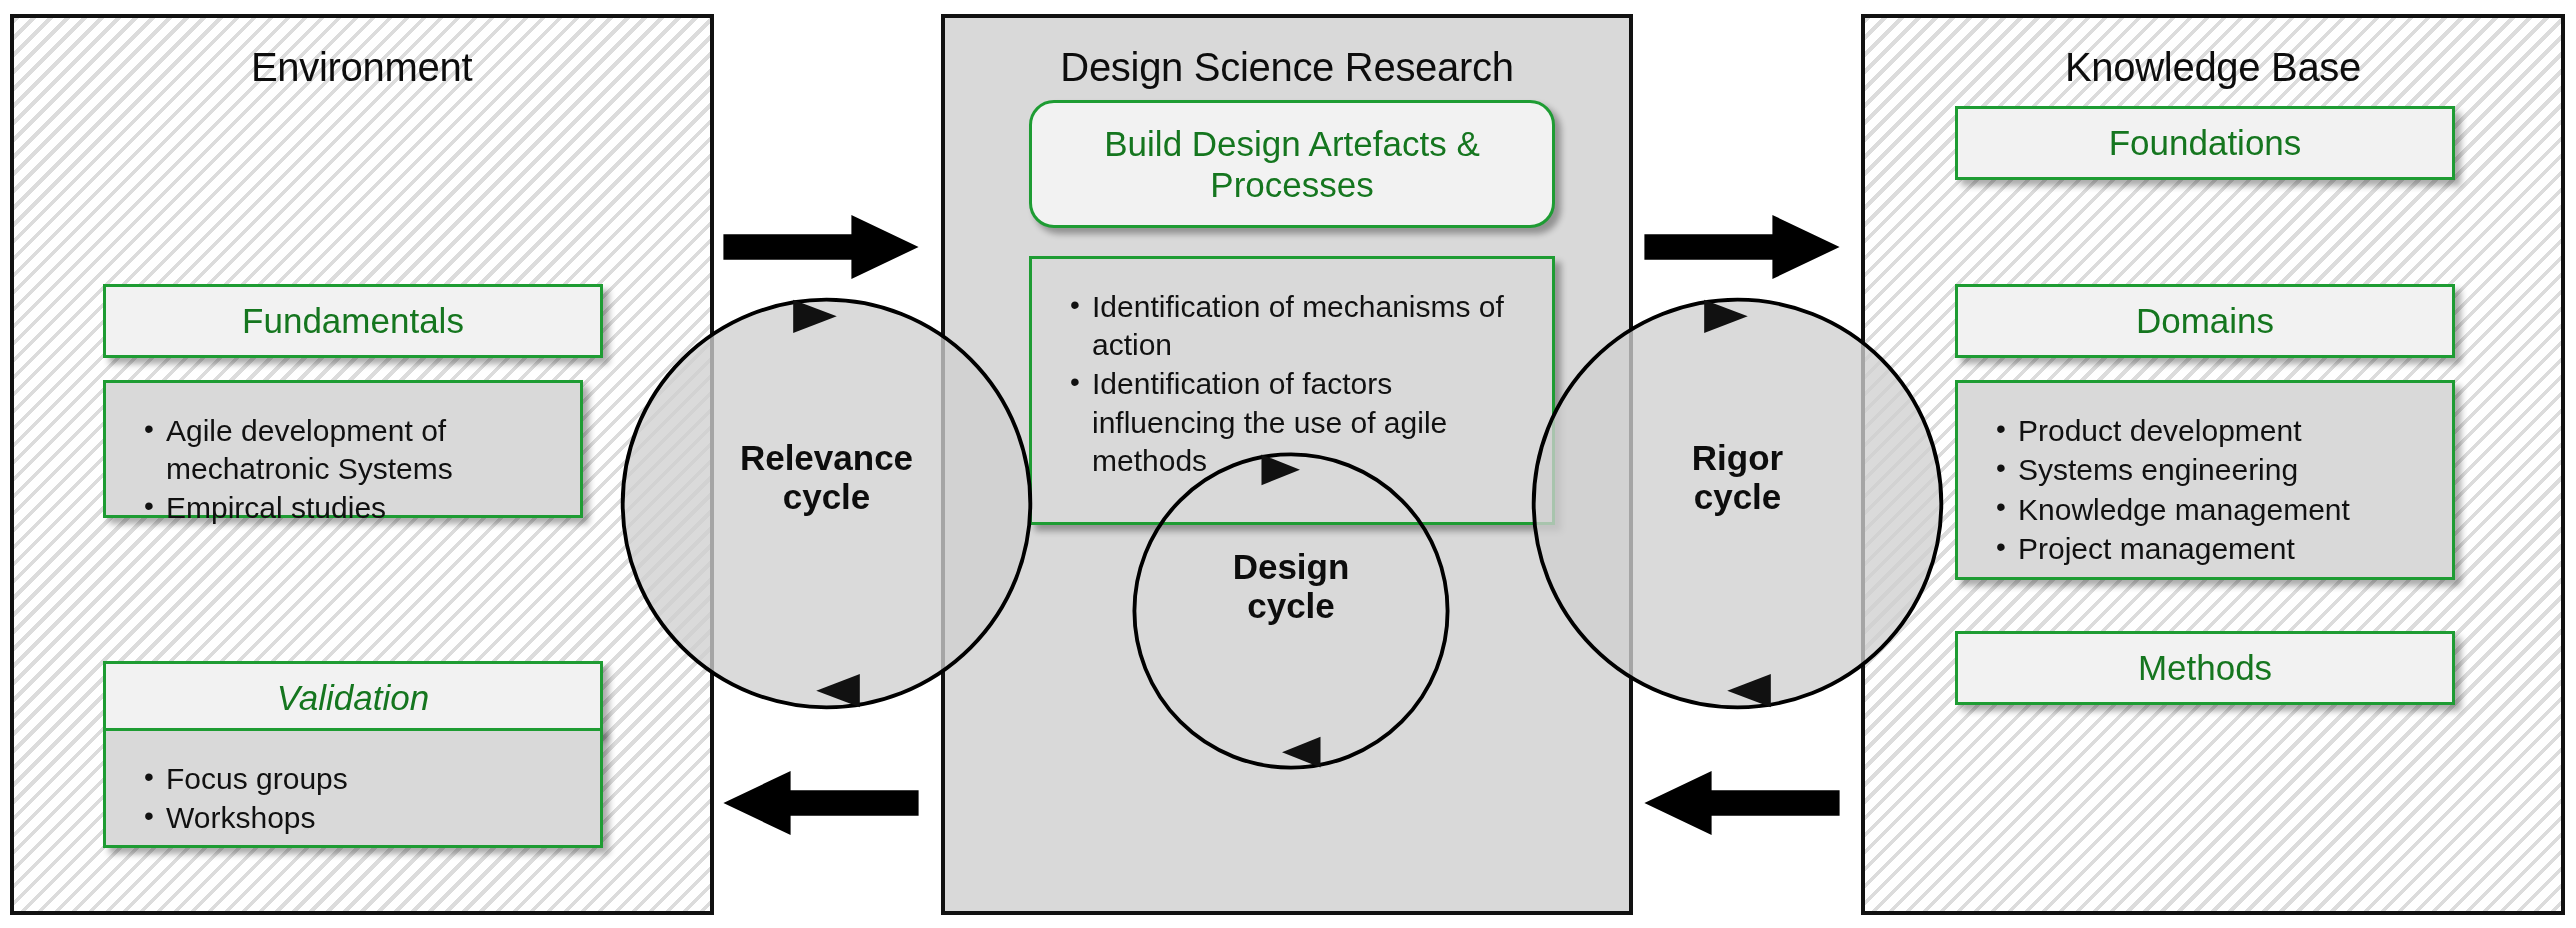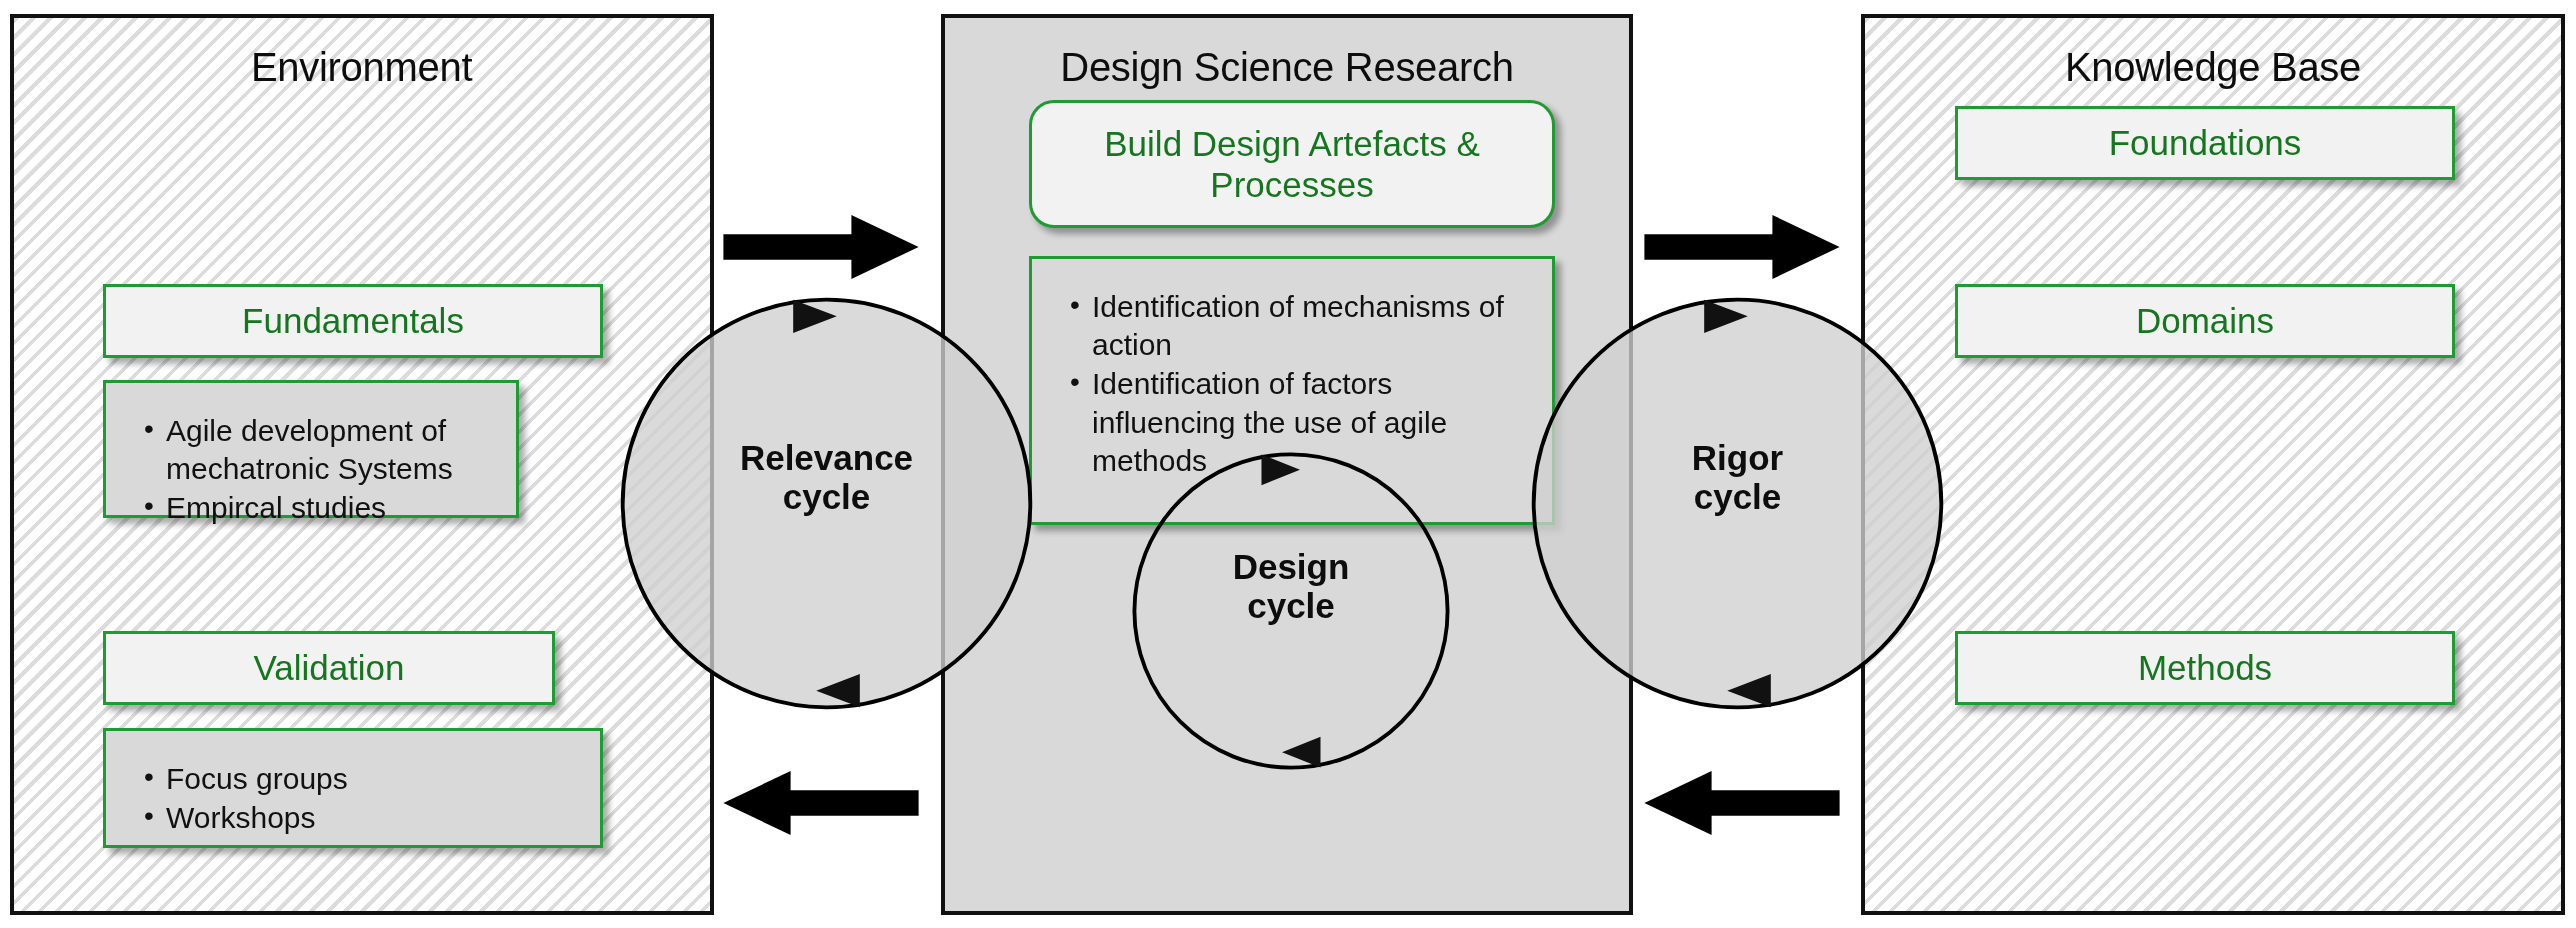--- a/index.html
+++ b/index.html
@@ -95,28 +95,28 @@
 <div id="stage">
 
   <div class="panel hatched" id="panel-env">
     <div class="panel-title">Environment</div>
   </div>
 
 
   <div class="card head" style="left:103px;top:284px;width:500px;height:74px;">
     <span class="lbl">Fundamentals</span>
   </div>
-  <div class="card list" style="left:103px;top:380px;width:416px;height:138px;">
+  <div class="card list" style="left:103px;top:380px;width:480px;height:138px;">
     <ul>
       <li>Agile development of mechatronic Systems</li>
       <li>Empircal studies</li>
     </ul>
   </div>
 
-  <div class="card head" style="left:103px;top:631px;width:452px;height:74px;">
+  <div class="card head" style="left:103px;top:661px;width:500px;height:74px;font-style:italic;">
     <span class="lbl">Validation</span>
   </div>
   <div class="card list" style="left:103px;top:728px;width:500px;height:120px;">
     <ul>
       <li>Focus groups</li>
       <li>Workshops</li>
     </ul>
   </div>
 
   <div class="panel plain" id="panel-dsr">
@@ -137,20 +137,28 @@
   <div class="panel hatched" id="panel-kb">
     <div class="panel-title">Knowledge Base</div>
   </div>
 
   <div class="card head" style="left:1955px;top:106px;width:500px;height:74px;">
     <span class="lbl">Foundations</span>
   </div>
 
   <div class="card head" style="left:1955px;top:284px;width:500px;height:74px;">
     <span class="lbl">Domains</span>
+  </div>
+  <div class="card list" style="left:1955px;top:380px;width:500px;height:200px;">
+    <ul>
+      <li>Product development</li>
+      <li>Systems engineering</li>
+      <li>Knowledge management</li>
+      <li>Project management</li>
+    </ul>
   </div>
 
   <div class="card head" style="left:1955px;top:631px;width:500px;height:74px;">
     <span class="lbl">Methods</span>
   </div>
 
   <div class="block-arrow" style="left:723px;top:215px;width:196px;height:64px;">
     <svg width="196" height="64" viewBox="0 0 305 100">
       <polygon points="0,30 200,30 200,0 305,50 200,100 200,70 0,70" fill="#000000"></polygon>
     </svg>

